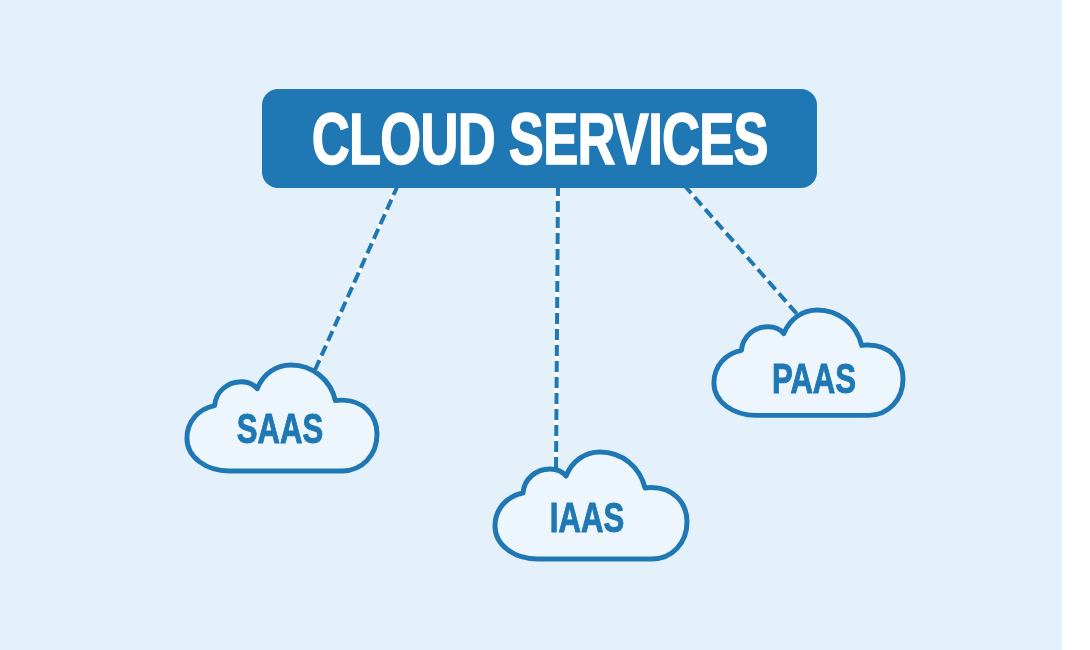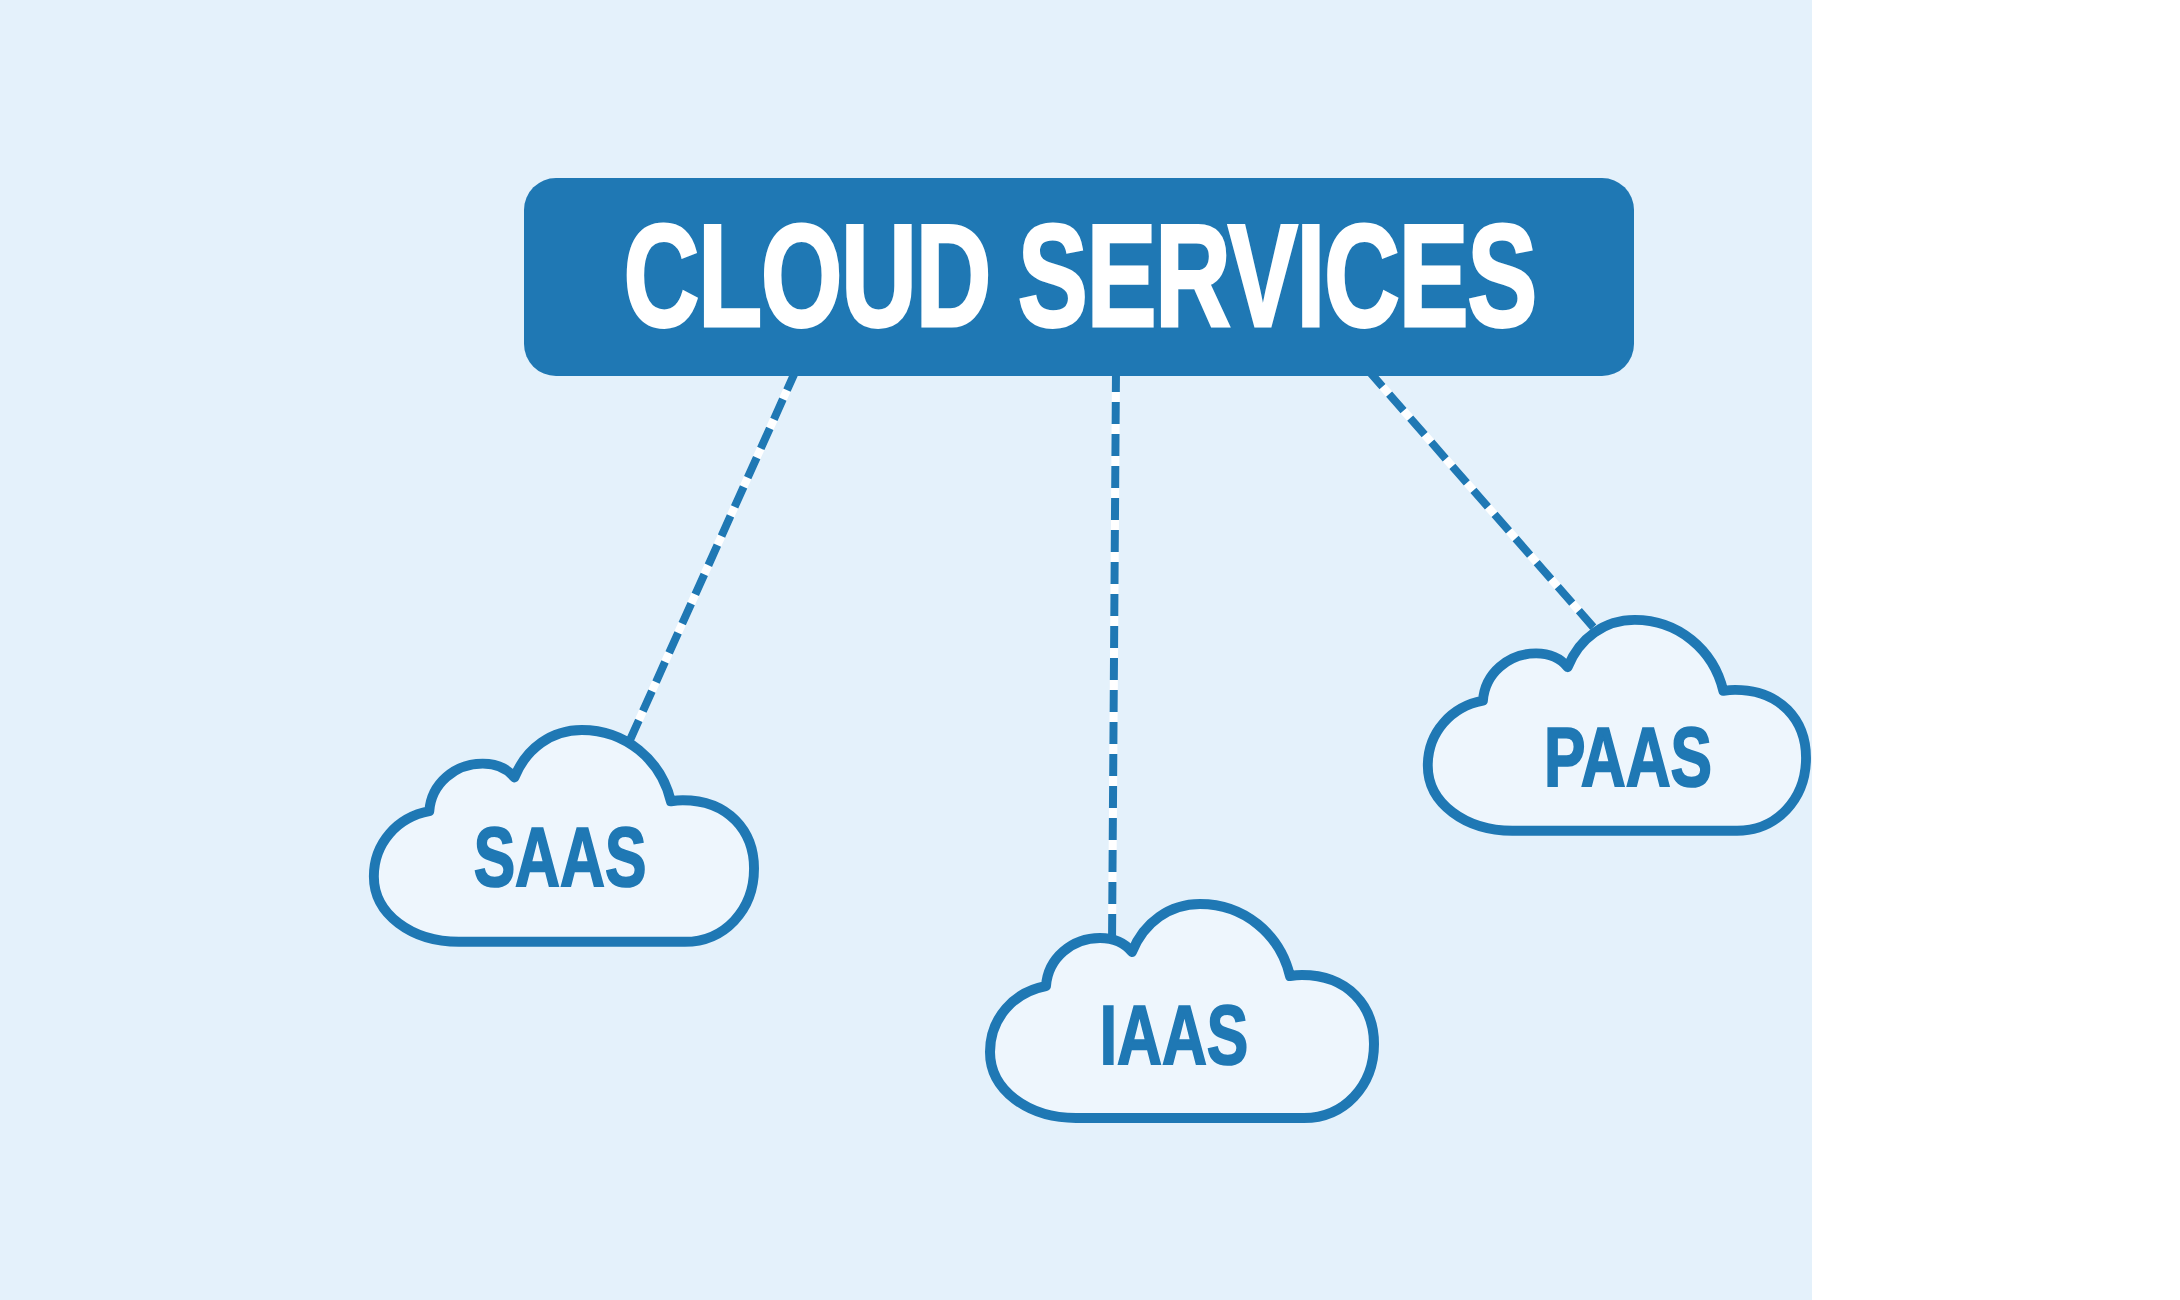--- a/index.html
+++ b/index.html
@@ -10,21 +10,21 @@
     --connector-gap:#ffffff;
   }
   *{box-sizing:border-box;margin:0;padding:0;}
   html,body{width:100%;height:100%;}
   body{
     font-family:"Liberation Sans", sans-serif;
     background:#fff;
   }
   .stage{
     position:relative;
-    width:906px;
+    width:1062px;
     height:650px;
     background:var(--background);
     overflow:hidden;
   }
   .links{
     position:absolute;
     left:0;top:0;
     width:1090px;height:650px;
   }
   .link-under{

